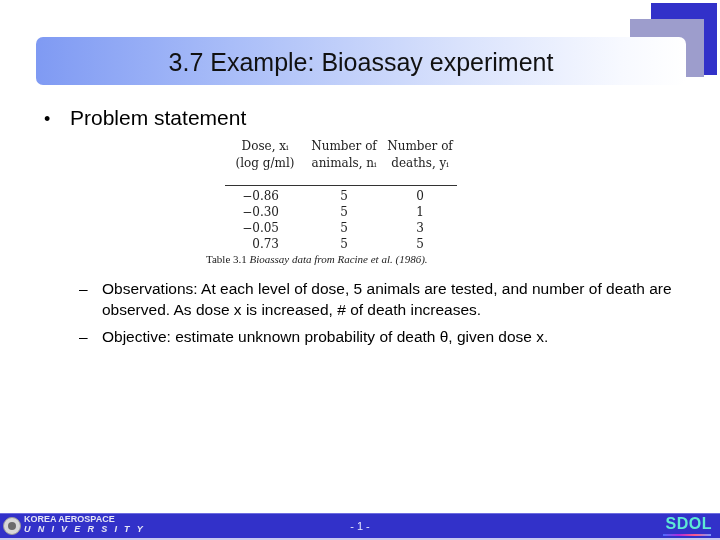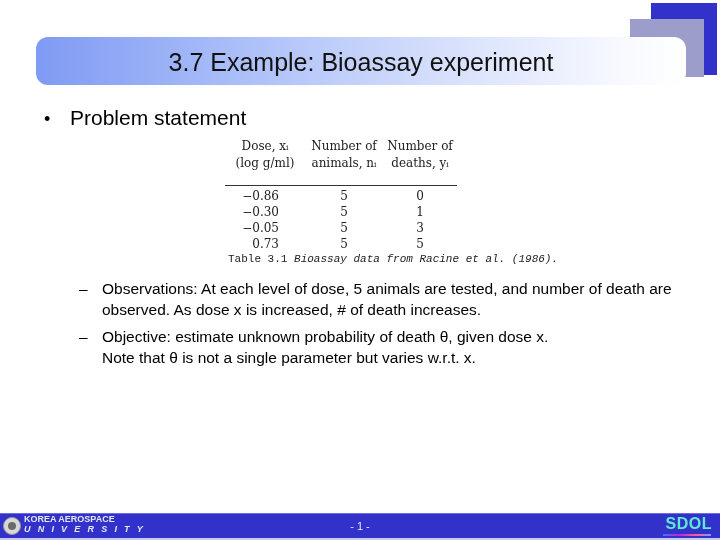--- a/index.html
+++ b/index.html
@@ -12,21 +12,21 @@
     .deco-dark {
       position: absolute; left: 651px; top: 3px; width: 66px; height: 72px;
       background: #3231c9;
     }
     .deco-light {
       position: absolute; left: 630px; top: 19px; width: 74px; height: 58px;
       background: #9d9dcc;
     }
     .title-bar {
       position: absolute; left: 36px; top: 37px; width: 650px; height: 48px;
-      border-radius: 12px;
+      border-radius: 7px;
       background: linear-gradient(to right, #7f9af3 0%, #a9bdf8 30%, #d9e2fc 65%, #f7f9ff 90%, #ffffff 100%);
       display: flex; align-items: center; justify-content: center;
     }
     .title-text {
       font-size: 25px; color: #111; letter-spacing: 0px;
       position: relative; left: 0px; top: 1px;
     }
     .bullet-l1 {
       position: absolute; left: 44px; top: 106px; font-size: 21px;
       display: flex; align-items: baseline;
@@ -43,22 +43,22 @@
     .tbl-head .col, .tbl-row .col { text-align: center; line-height: 17px; }
     .c1 { width: 80px; }
     .c2 { width: 78px; }
     .c3 { width: 74px; }
     .tbl-body { padding-top: 2px; }
     .tbl-row { display: flex; }
     .tbl-row .col { line-height: 16px; }
     .tbl-row .c1 { text-align: right; padding-right: 26px; box-sizing: border-box; }
     .caption {
       position: absolute; left: 206px; top: 253px;
-      font-family: Liberation Mono, monospace;
-      font-size: 11px; color: #222; margin-left: 22px;
+      font-family: Liberation Serif, serif;
+      font-size: 11px; color: #222;
     }
     .caption .italic { font-style: italic; }
     .sub-list { position: absolute; left: 79px; top: 278px; width: 620px; }
     .sub-item { display: flex; font-size: 15.5px; line-height: 21px; margin-bottom: 6px; }
     .sub-item .dash { width: 23px; flex: none; }
     .sub-item .txt { flex: 1; }
     .footer {
       position: absolute; left: 0; top: 513px; width: 720px; height: 25px;
       background: #3231c9;
       border-top: 1px solid #6d6ce0;
@@ -154,21 +154,20 @@
 
 <div class="sub-list">
   <div class="sub-item">
     <span class="dash">–</span>
     <span class="txt">Observations: At each level of dose, 5 animals are tested, and number of death are observed. As dose x is increased, # of death increases.</span>
   </div>
   <div class="sub-item">
     <span class="dash">–</span>
     <span class="txt">
       <div>Objective: estimate unknown probability of death θ, given dose x.</div>
-      <div>Note that θ is not a single parameter but varies w.r.t. x.</div>
     </span>
   </div>
 </div>
 
 <div class="footer">
   <div class="kau-logo"></div>
   <div class="kau-text">
     <div>KOREA AEROSPACE</div>
     <div class="l2">UNIVERSITY</div>
   </div>

